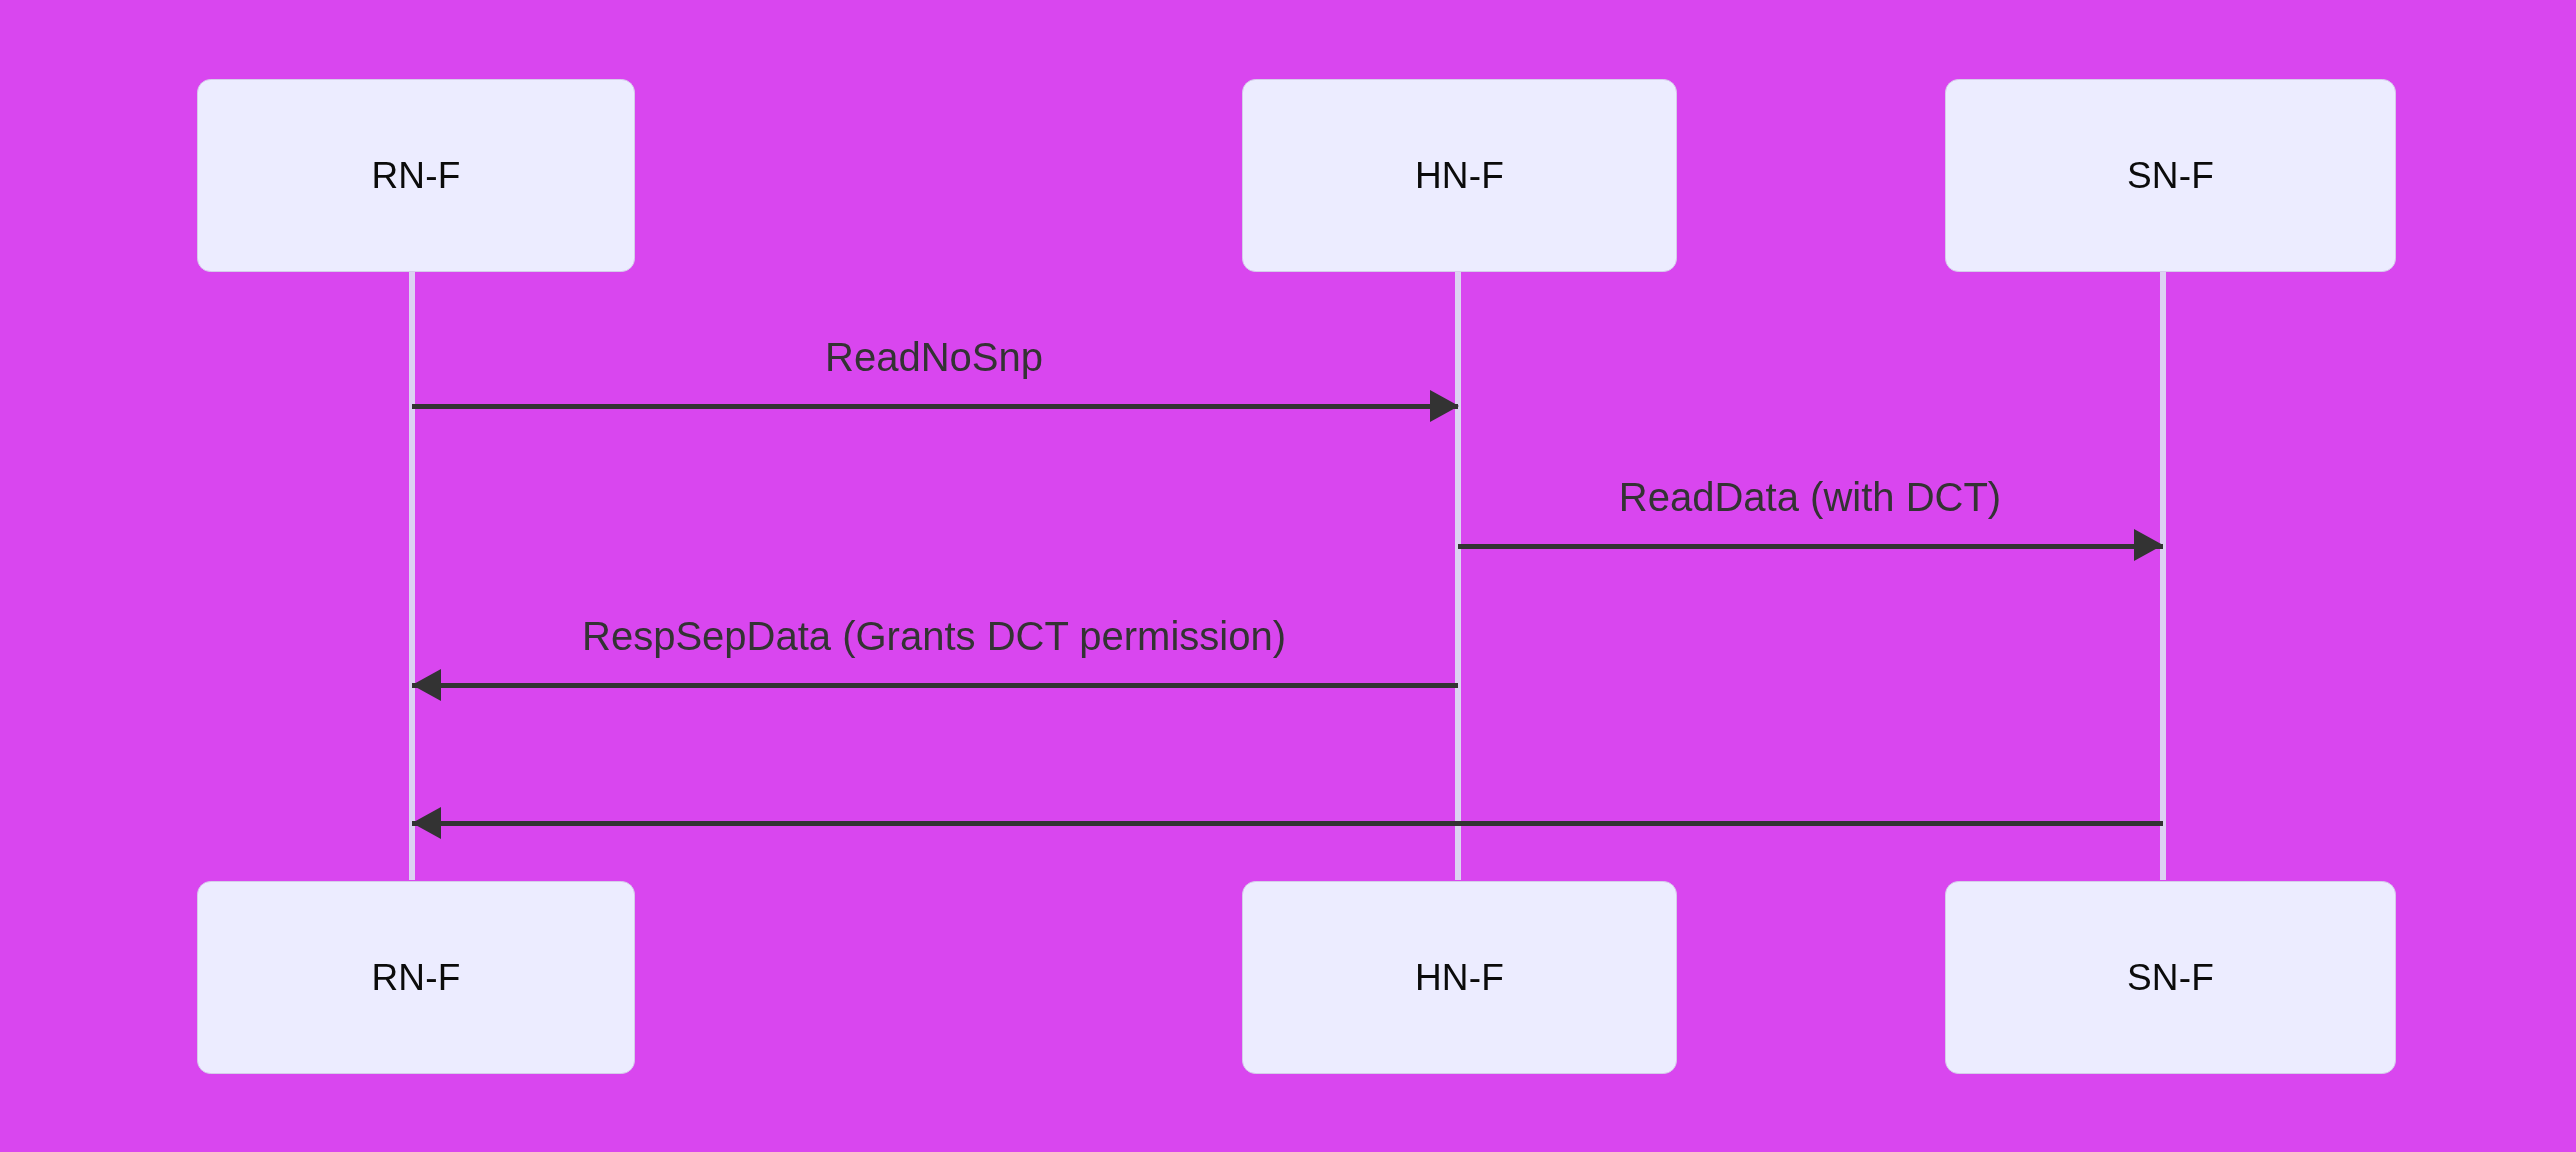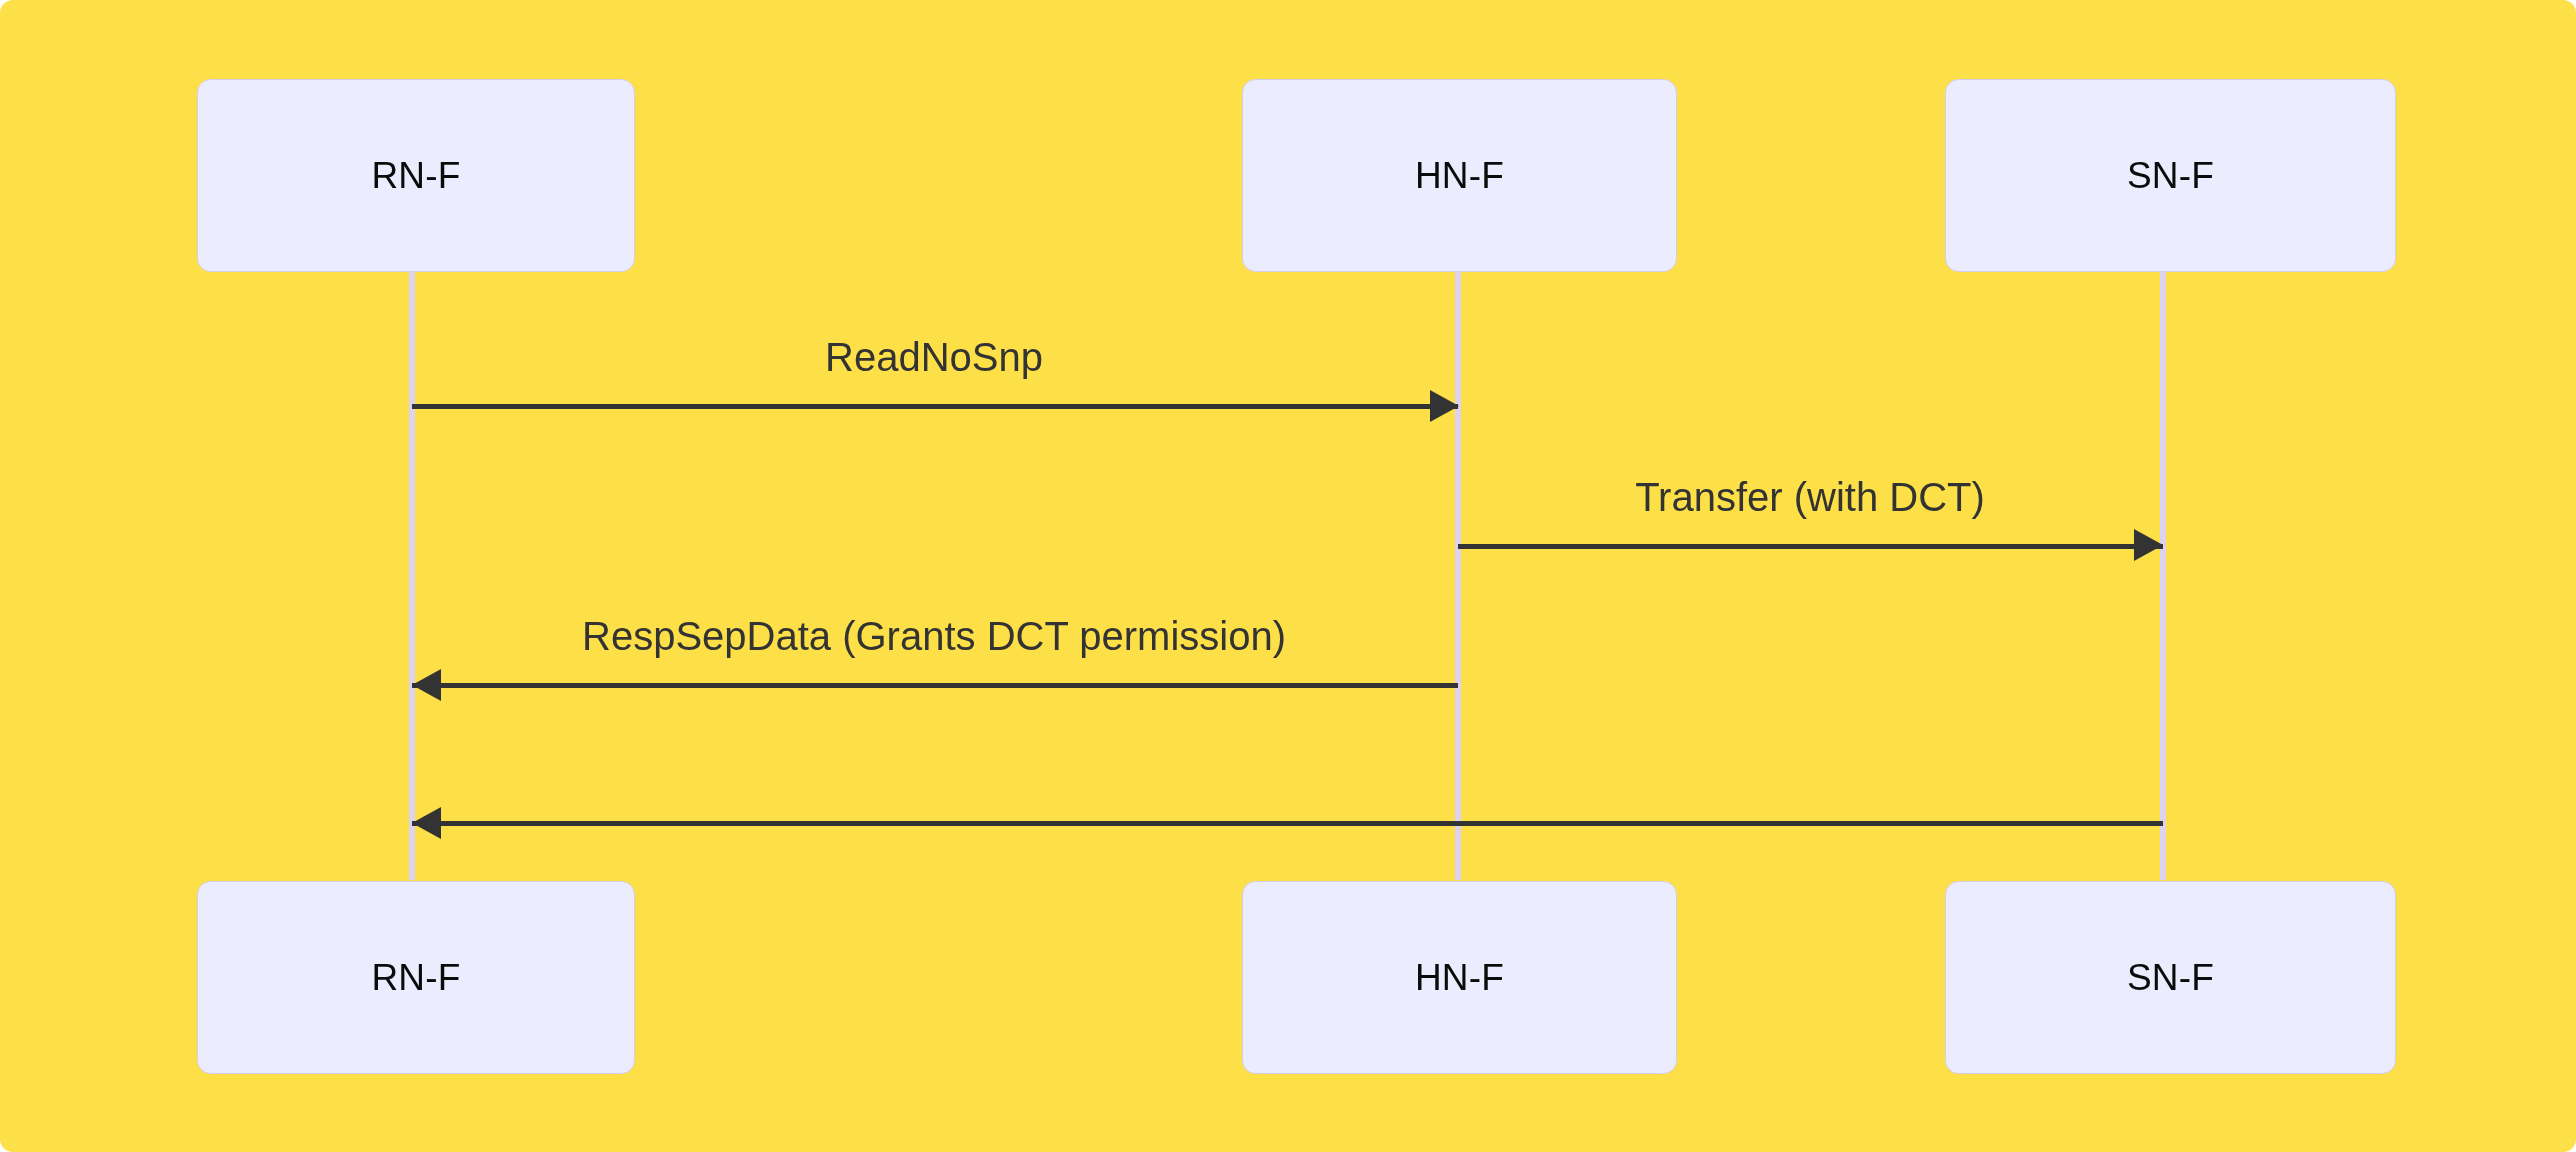--- a/index.html
+++ b/index.html
@@ -65,21 +65,21 @@
     color: #333333;
     white-space: nowrap;
     transform: translateX(-50%);
     line-height: 1;
     user-select: none;
   }
 </style>
 </head>
 <body>
 
-<div id="diagram-root" style="width: 2576px; height: 1152px; background: #fde047; border-radius: 13px;">
+<div id="diagram-root" style="width: 2576px; height: 1152px; background: #d946ef;">
     <div class="lifeline" style="left: 409px; top: 271px; height: 609px; background: rgb(220, 210, 242);"></div>
     <div class="lifeline" style="left: 1455px; top: 271px; height: 609px; background: rgb(220, 210, 242);"></div>
     <div class="lifeline" style="left: 2160px; top: 271px; height: 609px; background: rgb(220, 210, 242);"></div>
     <div class="actor-box" style="left: 197px; top: 79px; width: 438px; height: 193px; background: rgb(236, 236, 255); border-color: rgb(213, 204, 234);">
       <span class="actor-label" style="color: rgb(11, 11, 11);">RN-F</span>
     </div>
     <div class="actor-box" style="left: 197px; top: 881px; width: 438px; height: 193px; background: rgb(236, 236, 255); border-color: rgb(213, 204, 234);">
       <span class="actor-label" style="color: rgb(11, 11, 11);">RN-F</span>
     </div>
     <div class="actor-box" style="left: 1242px; top: 79px; width: 435px; height: 193px; background: rgb(236, 236, 255); border-color: rgb(213, 204, 234);">
@@ -92,20 +92,20 @@
       <span class="actor-label" style="color: rgb(11, 11, 11);">SN-F</span>
     </div>
     <div class="actor-box" style="left: 1945px; top: 881px; width: 451px; height: 193px; background: rgb(236, 236, 255); border-color: rgb(213, 204, 234);">
       <span class="actor-label" style="color: rgb(11, 11, 11);">SN-F</span>
     </div>
     <div class="msg-line" style="left: 412px; top: 404px; width: 1046px; background: rgb(51, 51, 51);"></div>
     <div class="arrow-head right" style="top: 390px; left: 1430px; border-left-color: rgb(51, 51, 51);"></div>
     <div class="msg-label" style="left: 934px; top: 337px; color: rgb(51, 51, 51);">ReadNoSnp</div>
     <div class="msg-line" style="left: 1458px; top: 544px; width: 705px; background: rgb(51, 51, 51);"></div>
     <div class="arrow-head right" style="top: 529px; left: 2134px; border-left-color: rgb(51, 51, 51);"></div>
-    <div class="msg-label" style="left: 1810px; top: 477px; color: rgb(51, 51, 51);">Transfer (with DCT)</div>
+    <div class="msg-label" style="left: 1810px; top: 477px; color: rgb(51, 51, 51);">ReadData (with DCT)</div>
     <div class="msg-line" style="left: 412px; top: 683px; width: 1046px; background: rgb(51, 51, 51);"></div>
     <div class="arrow-head left" style="top: 669px; left: 412px; border-right-color: rgb(51, 51, 51);"></div>
     <div class="msg-label" style="left: 934px; top: 616px; color: rgb(51, 51, 51);">RespSepData (Grants DCT permission)</div>
     <div class="msg-line" style="left: 412px; top: 821px; width: 1751px; background: rgb(51, 51, 51);"></div>
     <div class="arrow-head left" style="top: 807px; left: 412px; border-right-color: rgb(51, 51, 51);"></div>
   </div>
 
 
 </body></html>

